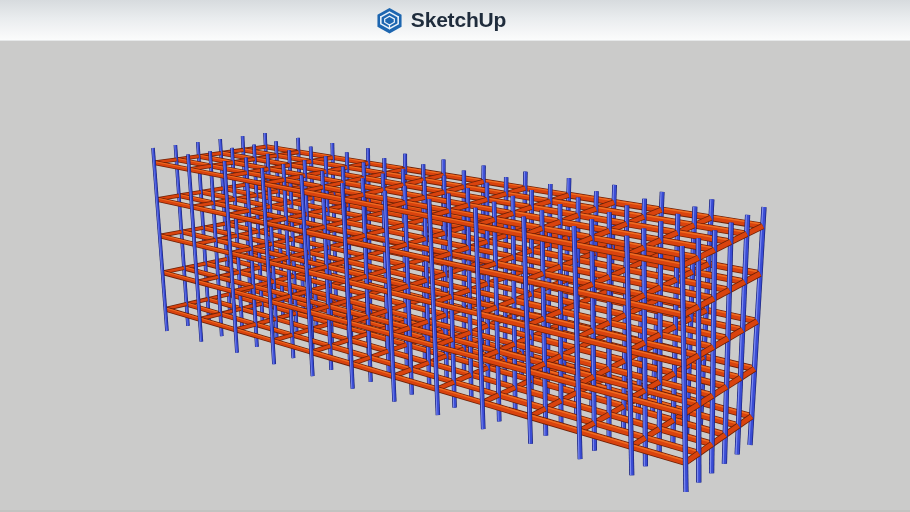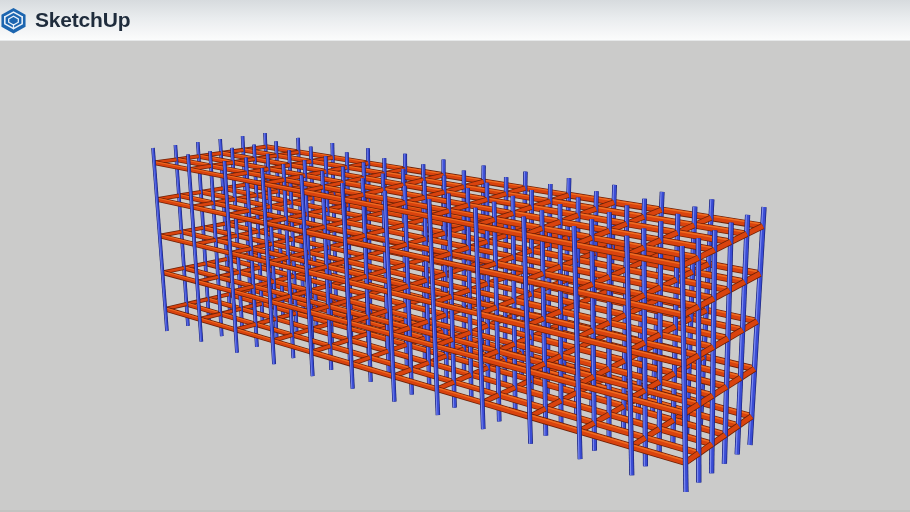--- a/index.html
+++ b/index.html
@@ -10,21 +10,21 @@
   }
   .viewport{
     position:absolute;left:0;top:0;width:910px;height:512px;
     background:#cbcbca;
   }
   .viewport svg{position:absolute;left:0;top:0;}
   .topbar{
     position:absolute;left:0;top:0;width:910px;height:41px;
     background:linear-gradient(to bottom,#d7dbde 0%,#e9ecee 45%,#f5f6f7 80%,#fbfcfc 100%);
     border-bottom:1px solid #e6e8e9;
-    display:flex;align-items:center;justify-content:flex-start;
+    display:flex;align-items:center;justify-content:center;
     box-sizing:border-box;padding-right:28px;
   }
   .brand{
     display:flex;align-items:center;gap:8px;cursor:pointer;
   }
   .brand-text{
     font-size:21px;font-weight:700;color:#1f2c3c;letter-spacing:-0.2px;
   }
   .logo-icon{width:27px;height:27px;display:block;}
   .bottom-edge{

